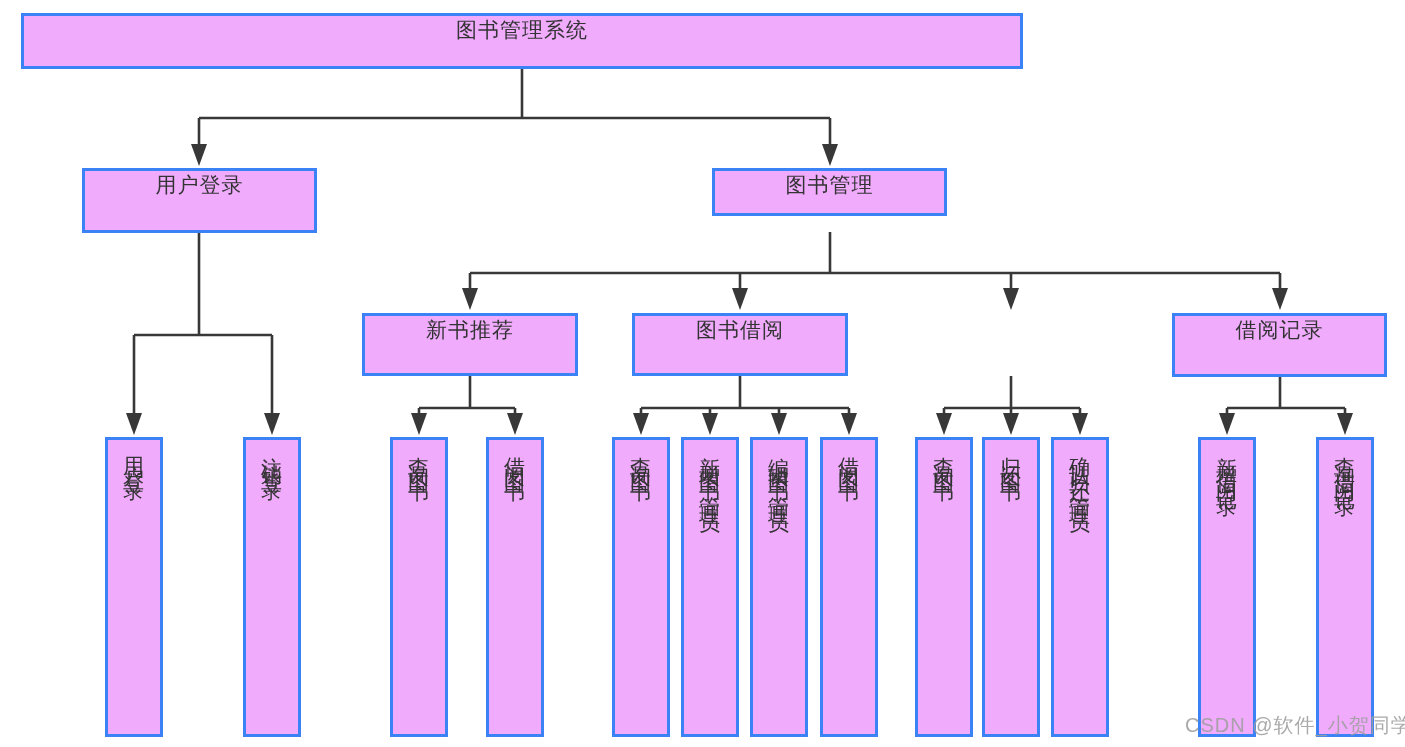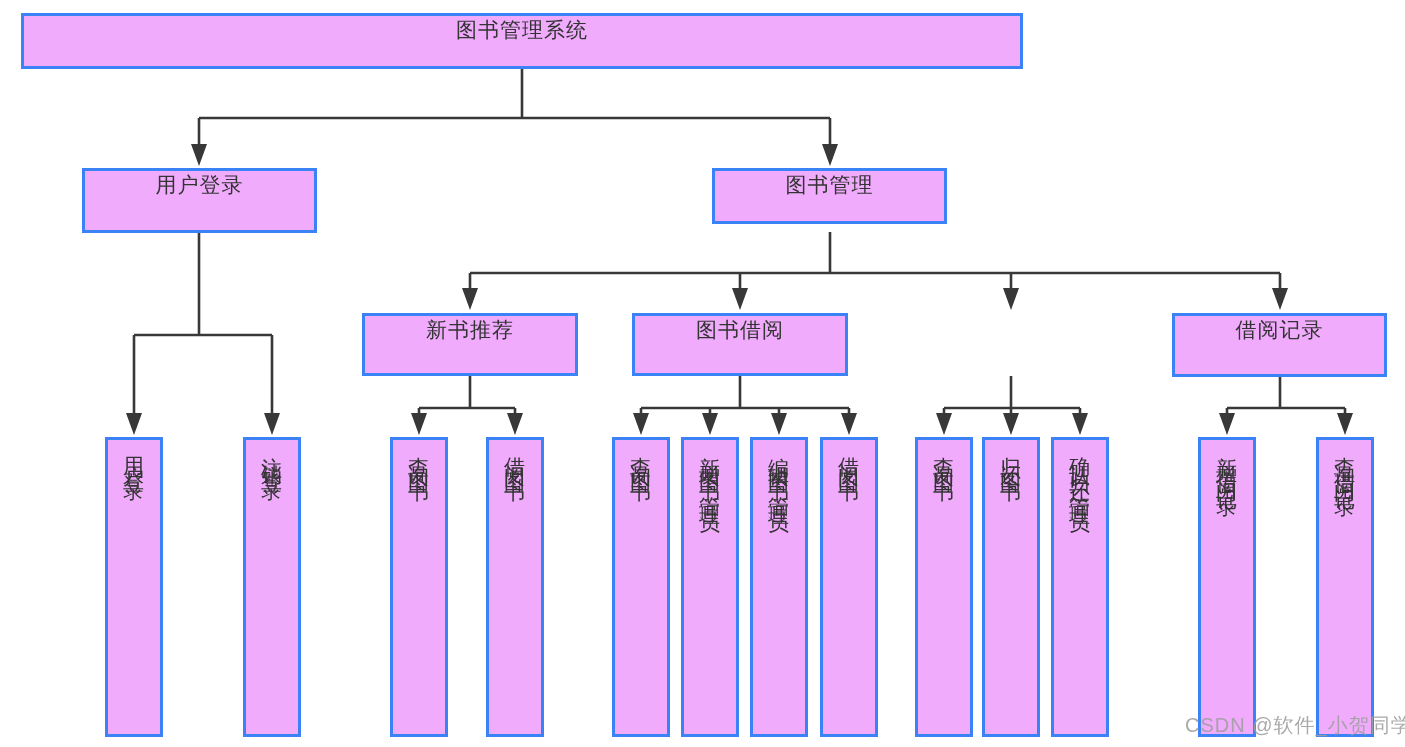--- a/index.html
+++ b/index.html
@@ -48,21 +48,21 @@
     text-orientation: mixed;
     letter-spacing: 8px;
     line-height: 1.1;
     font-size: 21px;
     color: #333333;
   }
   
   .n-root  { left: 21px;  top: 13px;  width: 1002px; height: 56px; }
   
   .n-l2a   { left: 82px;  top: 168px; width: 235px; height: 65px; }
-  .n-l2b   { left: 712px; top: 168px; width: 235px; height: 56px; }
+  .n-l2b   { left: 712px; top: 168px; width: 235px; height: 48px; }
   
   .n-l3a   { left: 362px;  top: 313px; width: 216px; height: 63px; }
   .n-l3b   { left: 632px;  top: 313px; width: 216px; height: 63px; }
   .n-l3c   { left: 903px;  top: 313px; width: 216px; height: 63px; }
   .n-l3d   { left: 1172px; top: 313px; width: 215px; height: 64px; }
   
   .lf1  { left: 105px; }
   .lf2  { left: 243px; }
   .lf3  { left: 390px; }
   .lf4  { left: 486px; }

